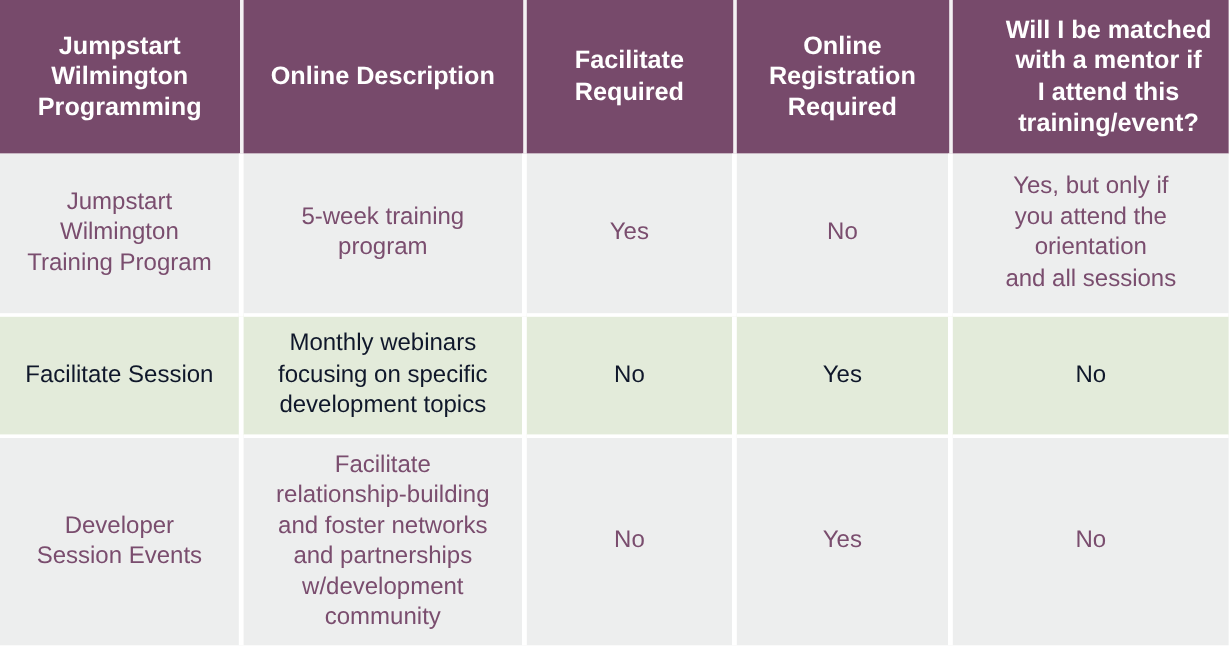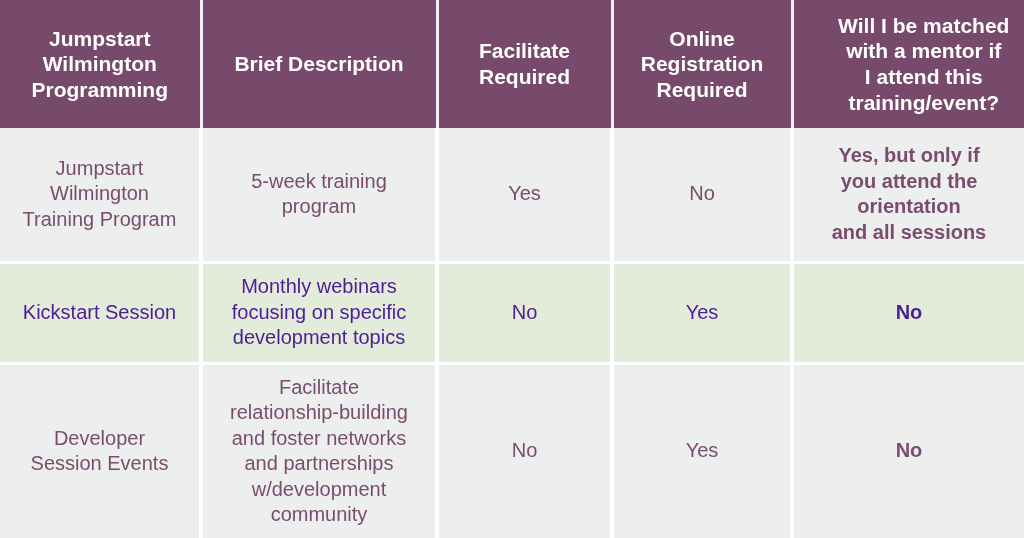--- a/index.html
+++ b/index.html
@@ -61,26 +61,25 @@
     line-height: 1.28;
     text-align: center;
     vertical-align: middle;
     padding: 10px 8px;
     border-right: 4px solid #ffffff;
     border-bottom: 3px solid #ffffff;
     box-sizing: border-box;
   }
   tbody td:last-child {
     border-right: none;
-    font-weight: bold;
   }
 
   tbody tr.row-alt td {
     background: #e3ebda;
-    color: #4c1d95;
+    color: #0f172a;
   }
 
   tbody tr.row-1 td { height: 134px; }
   tbody tr.row-2 td { height: 101px; }
   tbody tr.row-3 td { height: 175px; border-bottom: none; }
 
   .cell-text {
     display: block;
     white-space: pre-line;
   }
@@ -98,21 +97,21 @@
         <col class="c5">
     </colgroup>
     <thead>
       <tr>
         <th>
           <span class="cell-text">Jumpstart
 Wilmington
 Programming</span>
         </th>
         <th>
-          <span class="cell-text">Brief Description</span>
+          <span class="cell-text">Online Description</span>
         </th>
         <th>
           <span class="cell-text">Facilitate
 Required</span>
         </th>
         <th>
           <span class="cell-text">Online
 Registration
 Required</span>
         </th>
@@ -143,21 +142,21 @@
         </td>
         <td>
           <span class="cell-text">Yes, but only if
 you attend the
 orientation
 and all sessions</span>
         </td>
       </tr>
       <tr class="row-2 row-alt">
         <td>
-          <span class="cell-text">Kickstart Session</span>
+          <span class="cell-text">Facilitate Session</span>
         </td>
         <td>
           <span class="cell-text">Monthly webinars
 focusing on specific
 development topics</span>
         </td>
         <td>
           <span class="cell-text">No</span>
         </td>
         <td>

